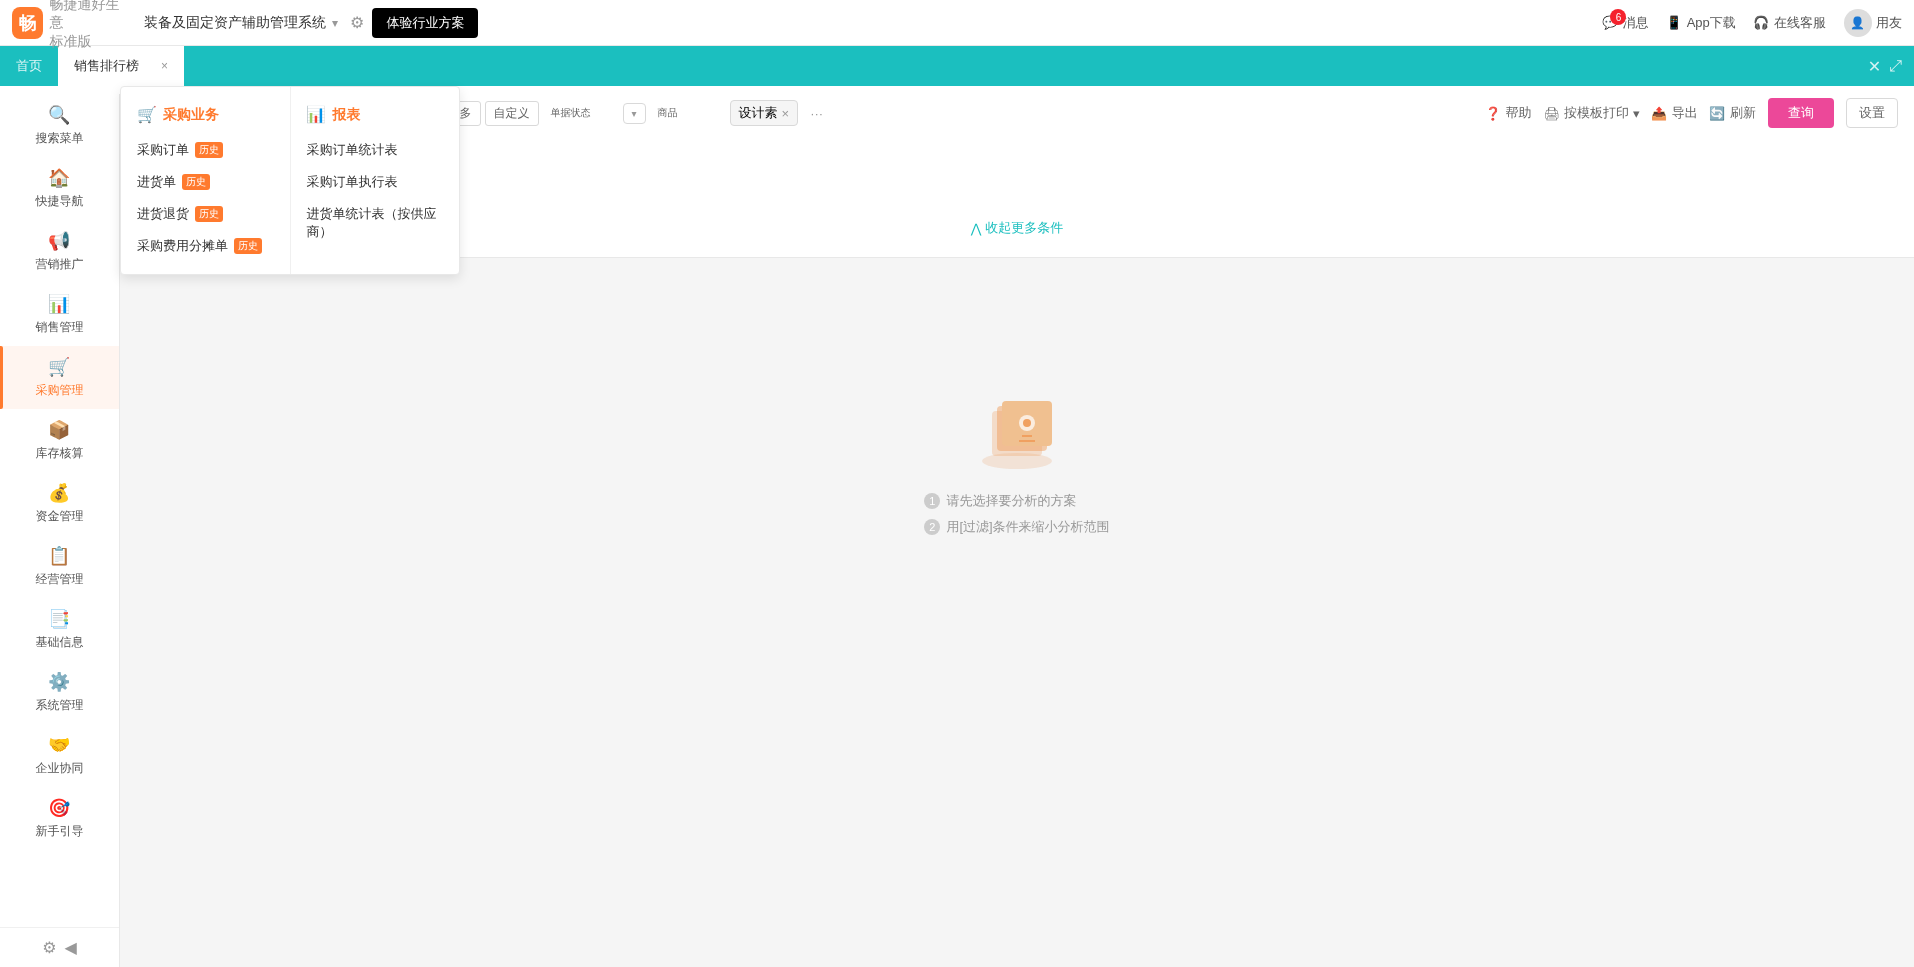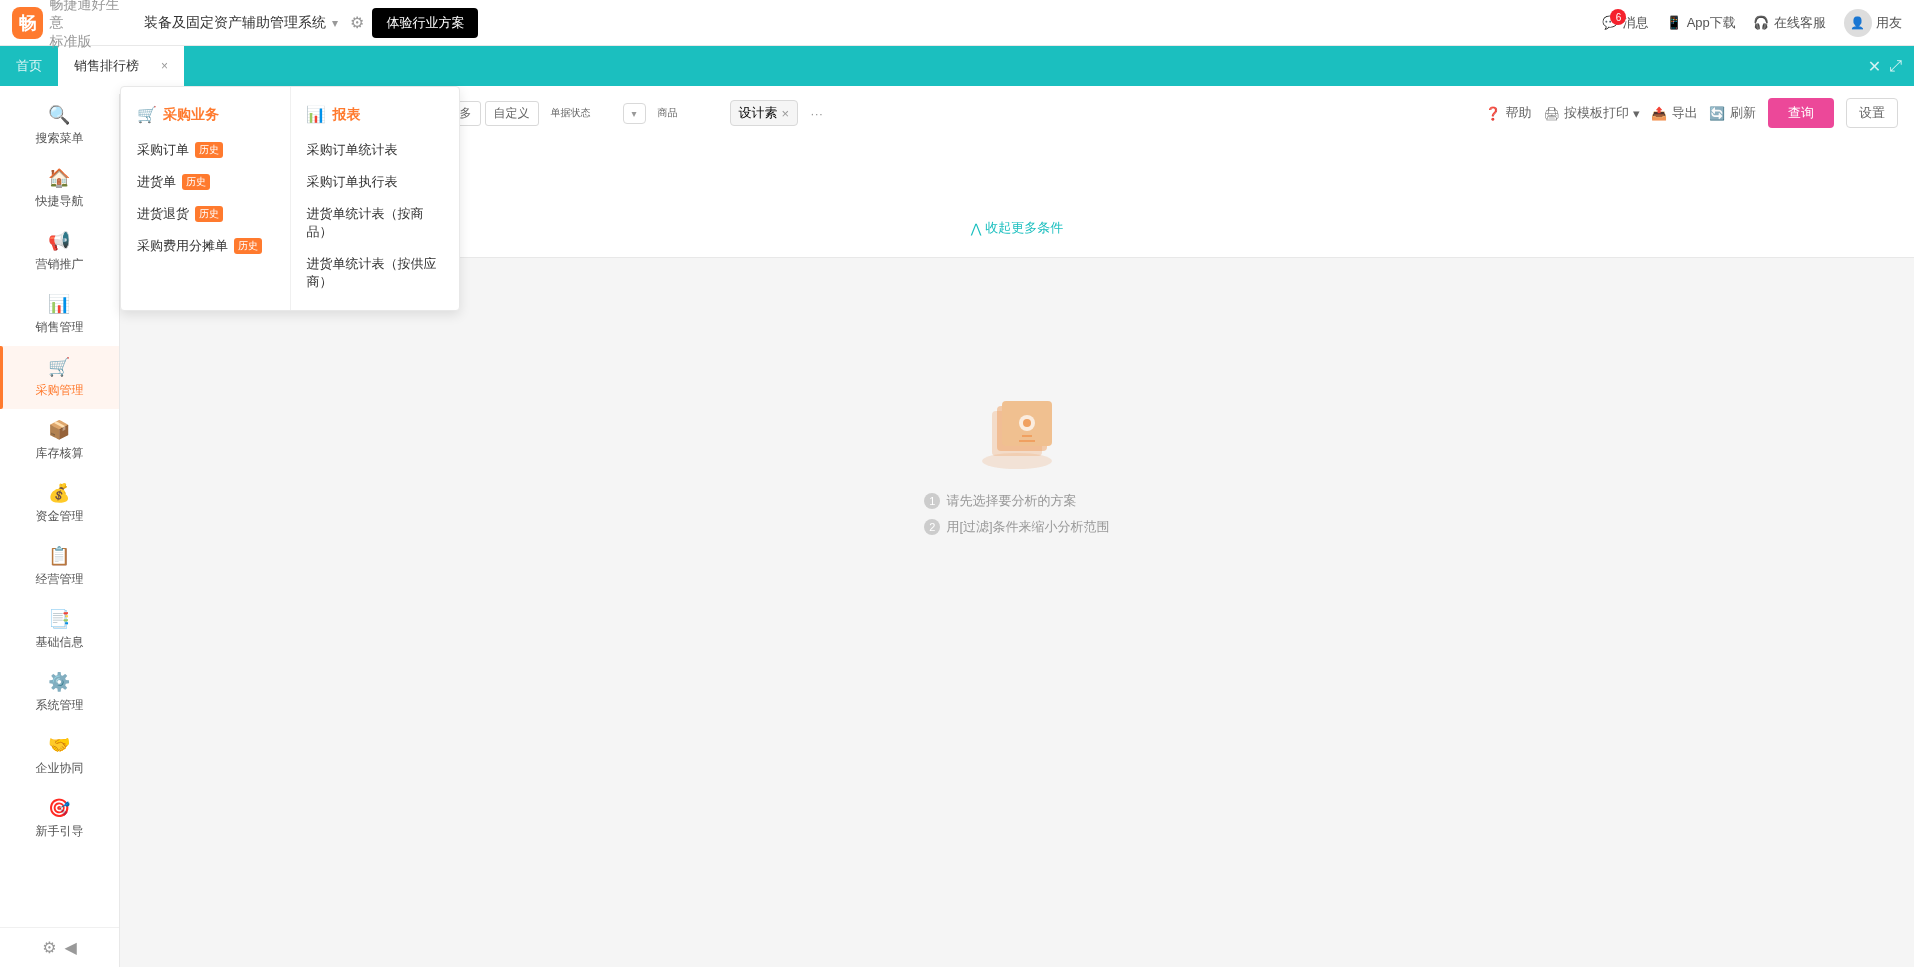--- a/index.html
+++ b/index.html
@@ -523,21 +523,18 @@
         <span class="header-icon">📊</span>
         <span>报表</span>
       </div>
       <div class="dropdown-item">
         <span>采购订单统计表</span>
       </div>
       <div class="dropdown-item">
         <span>采购订单执行表</span>
       </div>
       <div class="dropdown-item">
-        <span>进货单统计表（按商品）</span>
-      </div>
-      <div class="dropdown-item">
         <span>进货单统计表（按供应商）</span>
       </div>
     </div>
   </div>
 
 </div>
 
 </body></html>

